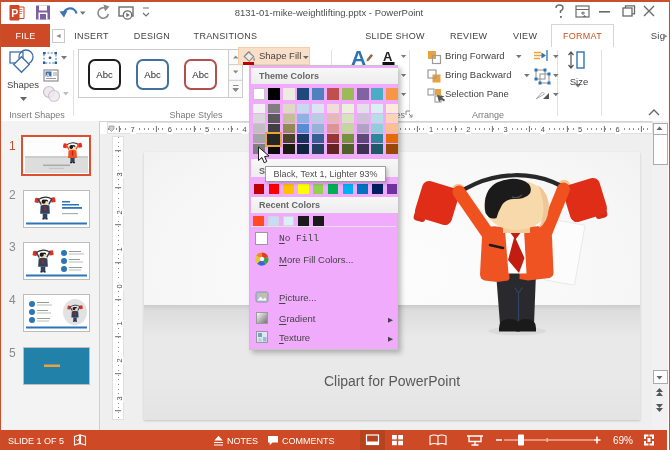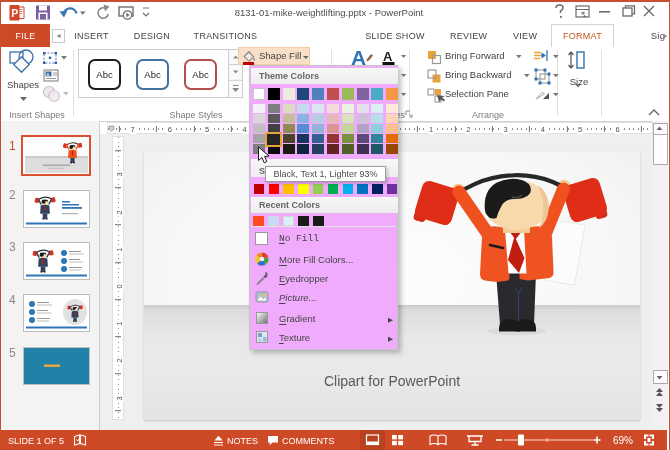--- a/index.html
+++ b/index.html
@@ -564,29 +564,21 @@
       <circle cx="7" cy="7" r="6.5" fill="#e8e8e8"></circle>
       <path d="M7 7 L7 .5 A6.5 6.5 0 0 1 13.3 5.2 Z" fill="#e33b2e"></path>
       <path d="M7 7 L13.3 5.2 A6.5 6.5 0 0 1 10.9 12.2 Z" fill="#37a43c"></path>
       <path d="M7 7 L10.9 12.2 A6.5 6.5 0 0 1 2 11.6 Z" fill="#3a66c9"></path>
       <path d="M7 7 L2 11.6 A6.5 6.5 0 0 1 1.2 3.4 Z" fill="#e8c731"></path>
       <path d="M7 7 L1.2 3.4 A6.5 6.5 0 0 1 7 .5 Z" fill="#e88b26"></path>
       <circle cx="7" cy="7" r="2.2" fill="#f5f5f5"></circle>
     </svg>
     <span class="ddtx"><span class="u">M</span>ore Fill Colors...</span>
   </div>
-  <div class="dditem" style="top:203px;height:19px;line-height:19px;">
-    <svg style="left:5px;top:2px" width="14" height="14" viewBox="0 0 14 14">
-      <path d="M2 12 l6 -6 1.5 1.5 -6 6 -2.2 .7 z" fill="#888"></path>
-      <path d="M8.5 5.5 l2.5 -2.5 1.8 1.8 -2.5 2.5 z" fill="#555"></path>
-      <path d="M10.5 1.5 l2 2" stroke="#555" stroke-width="1.5"></path>
-    </svg>
-    <span class="ddtx"><span class="u">E</span>yedropper</span>
-  </div>
-  <div class="dditem" style="top:222px;height:19px;line-height:19px;font-style:italic;">
+  <div class="dditem" style="top:222px;height:19px;line-height:19px;">
     <svg style="left:5px;top:2px" width="14" height="14" viewBox="0 0 14 14">
       <rect x="1" y="2" width="12" height="10" rx="1.5" fill="#b5bfc9" stroke="#8b98a5" stroke-width="1"></rect>
       <path d="M2.5 10.5 l3 -4 2.5 3 2 -2 1.5 3 z" fill="#fff"></path>
       <circle cx="9.5" cy="5" r="1.3" fill="#e8c731"></circle>
     </svg>
     <span class="ddtx"><span class="u">P</span>icture...</span>
   </div>
   <div class="dditem" style="top:243px;height:19px;line-height:19px;">
     <svg style="left:5px;top:2px" width="14" height="14" viewBox="0 0 14 14">
       <rect x="1.5" y="1.5" width="11" height="11" fill="url(#grad1)" stroke="#999" stroke-width="1"></rect>

